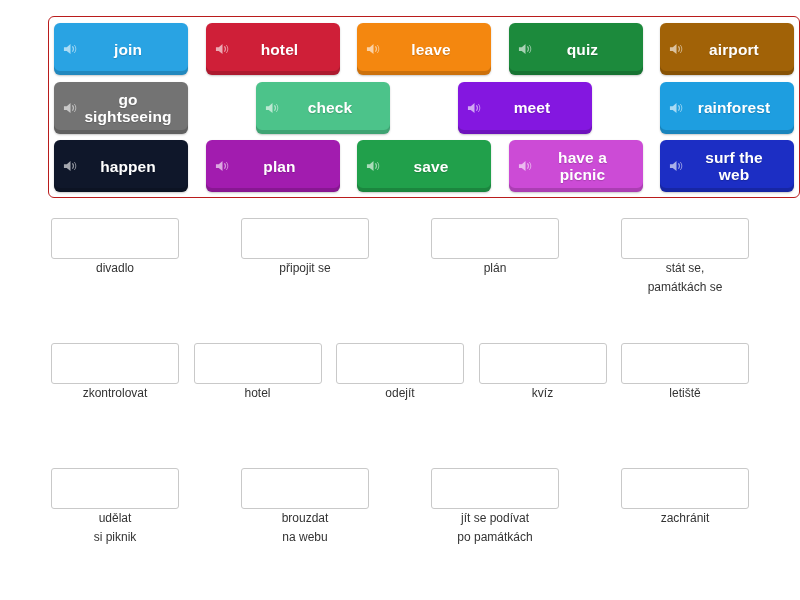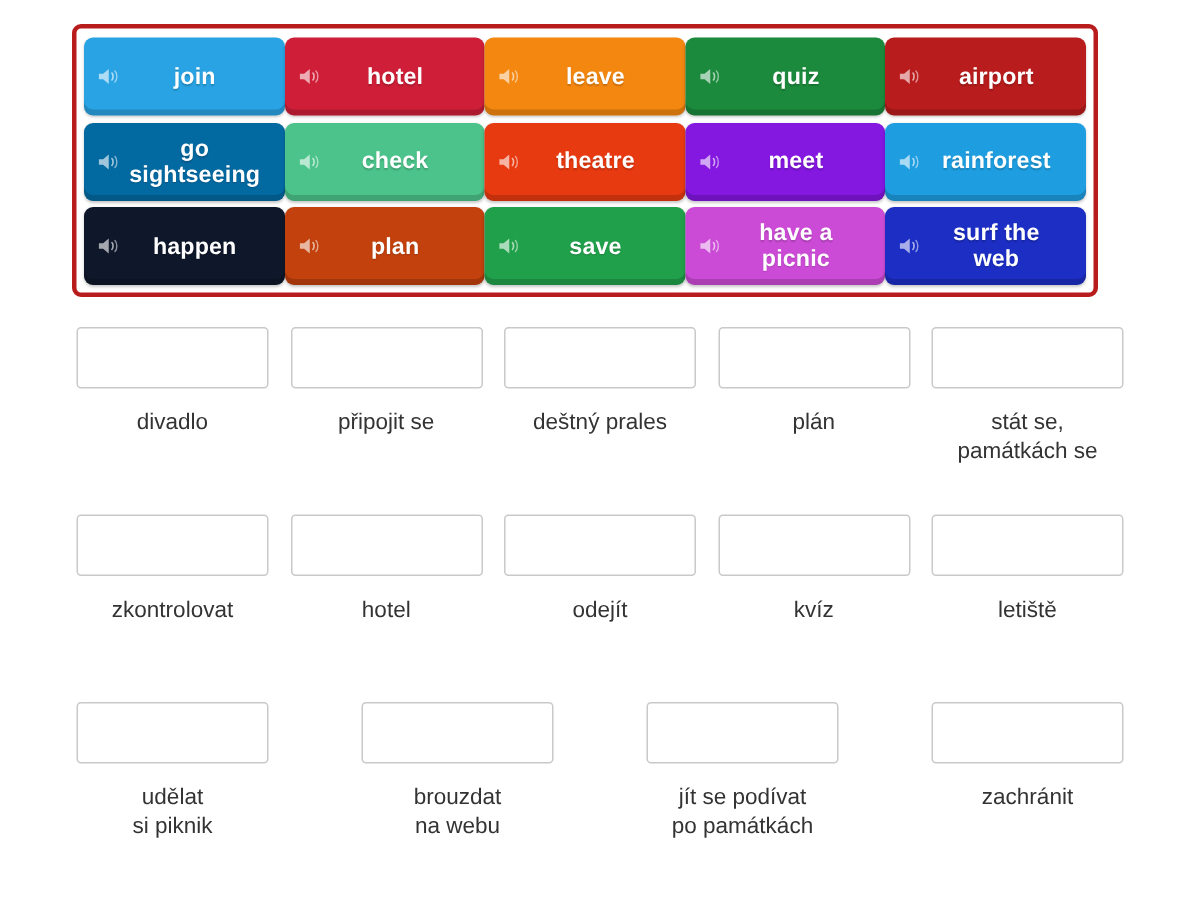--- a/index.html
+++ b/index.html
@@ -19,23 +19,23 @@
     width: 800px;
     height: 600px;
     background: #ffffff;
   }
 
   
   .tile-tray {
     position: absolute;
     left: 48px;
     top: 16px;
-    width: 684px;
+    width: 752px;
     height: 182px;
-    border: 3px solid #b91c1c;
+    border: 1px solid #b91c1c;
     border-radius: 6px;
     background: #ffffff;
     padding: 6px 5px 5px 5px;
     display: flex;
     flex-direction: column;
     justify-content: space-between;
   }
 
   .tile-row {
     display: flex;
@@ -110,22 +110,21 @@
   .drop-zone {
     width: 128px;
     height: 41px;
     border: 1px solid #c9c9c9;
     border-radius: 3px;
     background: #ffffff;
     margin-top: 12px;
   }
 
   .answer-label {
-    margin-top: 13px;
-    font-size: 15px;
+    font-size: 12px;
     line-height: 19px;
     color: #333333;
     text-align: center;
     white-space: pre-line;
     width: 138px;
   }
 </style>
 </head>
 <body>
 
@@ -166,63 +165,53 @@
         <div class="tile" style="background: rgb(28, 138, 60);">
           <span class="speaker-icon">
             <svg viewBox="0 0 16 14" width="15" height="14">
               <path fill="#ffffff" d="M1 5h3l4-3.4v10.8L4 9H1z"></path>
               <path fill="none" stroke="#ffffff" stroke-width="1.2" stroke-linecap="round" d="M10.3 4.6c1 .9 1 3.9 0 4.8"></path>
               <path fill="none" stroke="#ffffff" stroke-width="1" stroke-linecap="round" opacity="0.85" d="M12.4 3.1c1.8 1.6 1.8 6.2 0 7.8"></path>
             </svg>
           </span>
           <span class="tile-label">quiz</span>
         </div>
-        <div class="tile" style="background: #b91c1c;">
+        <div class="tile" style="background: #a16207;">
           <span class="speaker-icon">
             <svg viewBox="0 0 16 14" width="15" height="14">
               <path fill="#ffffff" d="M1 5h3l4-3.4v10.8L4 9H1z"></path>
               <path fill="none" stroke="#ffffff" stroke-width="1.2" stroke-linecap="round" d="M10.3 4.6c1 .9 1 3.9 0 4.8"></path>
               <path fill="none" stroke="#ffffff" stroke-width="1" stroke-linecap="round" opacity="0.85" d="M12.4 3.1c1.8 1.6 1.8 6.2 0 7.8"></path>
             </svg>
           </span>
           <span class="tile-label">airport</span>
         </div>
       </div>
     <div class="tile-row">
-        <div class="tile" style="background: #0369a1;">
+        <div class="tile" style="background: #737373;">
           <span class="speaker-icon">
             <svg viewBox="0 0 16 14" width="15" height="14">
               <path fill="#ffffff" d="M1 5h3l4-3.4v10.8L4 9H1z"></path>
               <path fill="none" stroke="#ffffff" stroke-width="1.2" stroke-linecap="round" d="M10.3 4.6c1 .9 1 3.9 0 4.8"></path>
               <path fill="none" stroke="#ffffff" stroke-width="1" stroke-linecap="round" opacity="0.85" d="M12.4 3.1c1.8 1.6 1.8 6.2 0 7.8"></path>
             </svg>
           </span>
           <span class="tile-label">go
 sightseeing</span>
         </div>
         <div class="tile" style="background: rgb(76, 195, 138);">
           <span class="speaker-icon">
             <svg viewBox="0 0 16 14" width="15" height="14">
               <path fill="#ffffff" d="M1 5h3l4-3.4v10.8L4 9H1z"></path>
               <path fill="none" stroke="#ffffff" stroke-width="1.2" stroke-linecap="round" d="M10.3 4.6c1 .9 1 3.9 0 4.8"></path>
               <path fill="none" stroke="#ffffff" stroke-width="1" stroke-linecap="round" opacity="0.85" d="M12.4 3.1c1.8 1.6 1.8 6.2 0 7.8"></path>
             </svg>
           </span>
           <span class="tile-label">check</span>
         </div>
-        <div class="tile" style="background: rgb(232, 58, 17);">
-          <span class="speaker-icon">
-            <svg viewBox="0 0 16 14" width="15" height="14">
-              <path fill="#ffffff" d="M1 5h3l4-3.4v10.8L4 9H1z"></path>
-              <path fill="none" stroke="#ffffff" stroke-width="1.2" stroke-linecap="round" d="M10.3 4.6c1 .9 1 3.9 0 4.8"></path>
-              <path fill="none" stroke="#ffffff" stroke-width="1" stroke-linecap="round" opacity="0.85" d="M12.4 3.1c1.8 1.6 1.8 6.2 0 7.8"></path>
-            </svg>
-          </span>
-          <span class="tile-label">theatre</span>
-        </div>
         <div class="tile" style="background: rgb(132, 23, 224);">
           <span class="speaker-icon">
             <svg viewBox="0 0 16 14" width="15" height="14">
               <path fill="#ffffff" d="M1 5h3l4-3.4v10.8L4 9H1z"></path>
               <path fill="none" stroke="#ffffff" stroke-width="1.2" stroke-linecap="round" d="M10.3 4.6c1 .9 1 3.9 0 4.8"></path>
               <path fill="none" stroke="#ffffff" stroke-width="1" stroke-linecap="round" opacity="0.85" d="M12.4 3.1c1.8 1.6 1.8 6.2 0 7.8"></path>
             </svg>
           </span>
           <span class="tile-label">meet</span>
         </div>
@@ -241,21 +230,21 @@
         <div class="tile" style="background: #0f172a;">
           <span class="speaker-icon">
             <svg viewBox="0 0 16 14" width="15" height="14">
               <path fill="#ffffff" d="M1 5h3l4-3.4v10.8L4 9H1z"></path>
               <path fill="none" stroke="#ffffff" stroke-width="1.2" stroke-linecap="round" d="M10.3 4.6c1 .9 1 3.9 0 4.8"></path>
               <path fill="none" stroke="#ffffff" stroke-width="1" stroke-linecap="round" opacity="0.85" d="M12.4 3.1c1.8 1.6 1.8 6.2 0 7.8"></path>
             </svg>
           </span>
           <span class="tile-label">happen</span>
         </div>
-        <div class="tile" style="background: #c2410c;">
+        <div class="tile" style="background: #a21caf;">
           <span class="speaker-icon">
             <svg viewBox="0 0 16 14" width="15" height="14">
               <path fill="#ffffff" d="M1 5h3l4-3.4v10.8L4 9H1z"></path>
               <path fill="none" stroke="#ffffff" stroke-width="1.2" stroke-linecap="round" d="M10.3 4.6c1 .9 1 3.9 0 4.8"></path>
               <path fill="none" stroke="#ffffff" stroke-width="1" stroke-linecap="round" opacity="0.85" d="M12.4 3.1c1.8 1.6 1.8 6.2 0 7.8"></path>
             </svg>
           </span>
           <span class="tile-label">plan</span>
         </div>
         <div class="tile" style="background: rgb(33, 160, 75);">
@@ -298,24 +287,20 @@
         <div class="answer-cell">
           <div class="drop-zone"></div>
           <div class="answer-label">divadlo</div>
         </div>
         <div class="answer-cell">
           <div class="drop-zone"></div>
           <div class="answer-label">připojit se</div>
         </div>
         <div class="answer-cell">
           <div class="drop-zone"></div>
-          <div class="answer-label">deštný prales</div>
-        </div>
-        <div class="answer-cell">
-          <div class="drop-zone"></div>
           <div class="answer-label">plán</div>
         </div>
         <div class="answer-cell">
           <div class="drop-zone"></div>
           <div class="answer-label">stát se,
 památkách se</div>
         </div>
       </div>
     <div class="answer-row">
         <div class="answer-cell">

